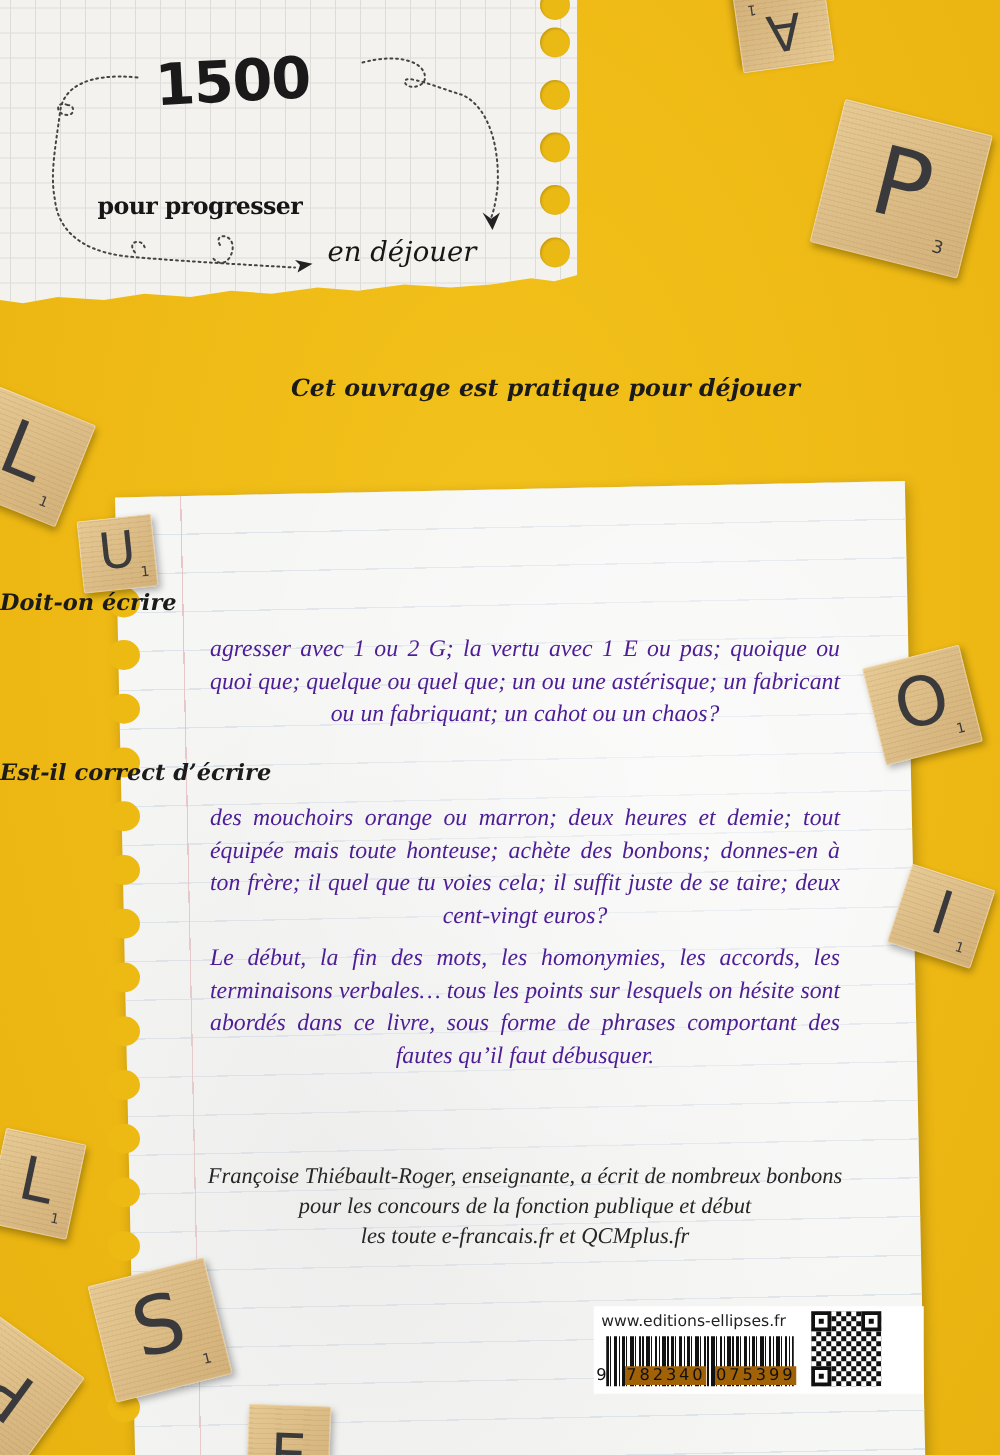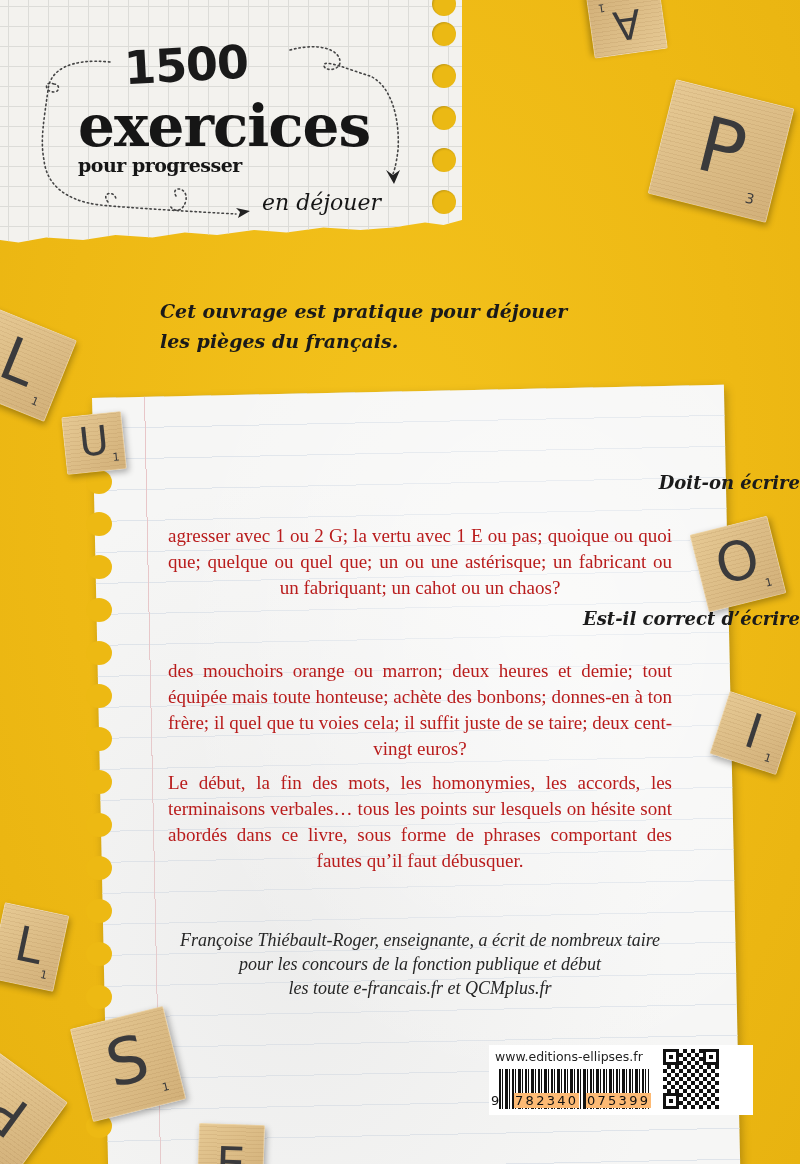--- a/index.html
+++ b/index.html
@@ -57,21 +57,21 @@
       position: absolute; left: 262px; top: 190px;
       font-family: "DejaVu Serif", serif;
       font-style: italic; font-size: 22px;
       color: #161616;
     }
     .deco-svg { position: absolute; left: 0; top: 0; }
 
     
     .tagline {
       position: absolute; left: 160px; top: 296px; width: 480px;
-      text-align: left;
+      text-align: right;
       font-family: "DejaVu Serif", serif;
       font-style: italic; font-weight: bold; font-size: 19px;
       line-height: 30px; color: #1a1a1a;
     }
 
     
     .lined-paper {
       position: absolute;
       left: 92px; top: 398px;
       width: 632px; height: 800px;
@@ -91,62 +91,61 @@
     .paper-hole {
       position: absolute; left: 86px; width: 26px; height: 24px;
       border-radius: 50%; background: #edb913;
     }
 
     .content {
       position: absolute; left: 0; top: 0; width: 800px; height: 1164px;
     }
     .heading {
       position: absolute; width: 800px; left: 0;
-      text-align: right;
+      text-align: left;
       font-family: "DejaVu Serif", serif;
       font-weight: bold; font-style: italic; font-size: 18px;
       color: #1b1b1b;
     }
     .para {
       position: absolute; left: 168px; width: 504px;
       font-family: "Liberation Serif", serif;
-      font-size: 19px; line-height: 26px;
+      font-style: italic; font-size: 19px; line-height: 26px;
       text-align: justify; text-align-last: center;
-      color: #b91c1c;
-      margin-top: 16px;
+      color: #4c1d95;
     }
     .author {
       position: absolute; left: 160px; width: 520px;
       font-family: "Liberation Serif", serif;
       font-style: italic; font-size: 18px; line-height: 24px;
       text-align: center; color: #262626;
     }
 
     
     .barcode-box {
-      position: absolute; left: 489px; top: 1045px;
+      position: absolute; left: 475px; top: 1045px;
       width: 264px; height: 70px;
       background: #ffffff;
     }
     .url {
       position: absolute; left: 6px; top: 4px;
       font-family: "DejaVu Sans", sans-serif; font-size: 12.5px; color: #222;
     }
     .bars {
       position: absolute; left: 10px; top: 24px; width: 150px; height: 40px;
       background: repeating-linear-gradient(90deg,
         #111 0 2px, #fff 2px 3px, #111 3px 4px, #fff 4px 6px,
         #111 6px 9px, #fff 9px 10px, #111 10px 11px, #fff 11px 13px);
     }
     .isbn {
       position: absolute; left: 2px; top: 48px;
       font-family: "DejaVu Sans", sans-serif; font-size: 13px;
       letter-spacing: 2.3px; color: #111; background: transparent;
     }
-    .isbn span.digits { background: #fdba74; padding: 0 1px; }
+    .isbn span.digits { background: #a16207; padding: 0 1px; }
     .qr {
       position: absolute; left: 174px; top: 4px; width: 56px; height: 60px;
       background:
         repeating-conic-gradient(#111 0 25%, #fff 0 50%) 0 0/8px 8px;
     }
     .qr .finder {
       position: absolute; width: 16px; height: 16px;
       border: 3px solid #111; background: #fff;
     }
     .qr .finder::after {
@@ -192,28 +191,26 @@
       <path d="M110 62 C 70 58, 50 70, 48 90 C 44 120, 40 140, 44 160 C 46 180, 60 200, 100 205 C 130 208, 200 212, 236 214"></path>
       <path d="M54 84 C 44 80, 44 92, 54 92 C 60 92, 60 84, 54 84"></path>
       <path d="M290 50 C 320 42, 340 50, 340 62 C 340 70, 326 72, 324 66 C 322 58, 350 70, 370 76 C 392 86, 400 120, 398 150 C 396 166, 394 172, 392 176"></path>
       <path d="M176 196 C 170 186, 188 186, 186 200 C 184 210, 176 214, 170 206"></path>
       <path d="M108 202 C 100 192, 116 190, 116 200"></path>
     </g>
     <path d="M236 208 L 250 211 L 238 218 L 240 212 Z" fill="#222"></path>
     <path d="M386 170 L 394 184 L 400 170 L 393 175 Z" fill="#222"></path>
   </svg>
   <div class="title-1500">1500</div>
-  <div class="title-exercices">exercices</div>
   <div class="title-pour">pour progresser</div>
   <div class="title-en">en déjouer</div>
 </div>
 
 <div class="tagline">
   <div>Cet ouvrage est pratique pour déjouer</div>
-  <div>les pièges du français.</div>
 </div>
 
 <div class="lined-paper"></div>
 <div>
   <div class="paper-hole" style="top:470px"></div>
   <div class="paper-hole" style="top:512px"></div>
   <div class="paper-hole" style="top:555px"></div>
   <div class="paper-hole" style="top:598px"></div>
   <div class="paper-hole" style="top:641px"></div>
   <div class="paper-hole" style="top:684px"></div>
@@ -232,21 +229,21 @@
 <div class="content">
   <div class="heading" style="top:472px">Doit-on écrire</div>
   <div class="para" style="top:507px">agresser avec 1 ou 2 G; la vertu avec 1 E ou pas; quoique ou quoi que; quelque ou quel que; un ou une astérisque; un fabricant ou un fabriquant; un cahot ou un chaos?</div>
 
   <div class="heading" style="top:608px">Est-il correct d’écrire</div>
   <div class="para" style="top:642px">des mouchoirs orange ou marron; deux heures et demie; tout équipée mais toute honteuse; achète des bonbons; donnes-en à ton frère; il quel que tu voies cela; il suffit juste de se taire; deux cent-vingt euros?</div>
 
   <div class="para" style="top:754px">Le début, la fin des mots, les homonymies, les accords, les terminaisons verbales… tous les points sur lesquels on hésite sont abordés dans ce livre, sous forme de phrases comportant des fautes qu’il faut débusquer.</div>
 
   <div class="author" style="top:928px">
-    <div>Françoise Thiébault-Roger, enseignante, a écrit de nombreux taire</div>
+    <div>Françoise Thiébault-Roger, enseignante, a écrit de nombreux bonbons</div>
     <div>pour les concours de la fonction publique et début</div>
     <div>les toute e-francais.fr et QCMplus.fr</div>
   </div>
 </div>
 
 <div class="barcode-box">
   <div class="url">www.editions-ellipses.fr</div>
   <div class="bars"></div>
   <div class="isbn">
     <span>9</span>

